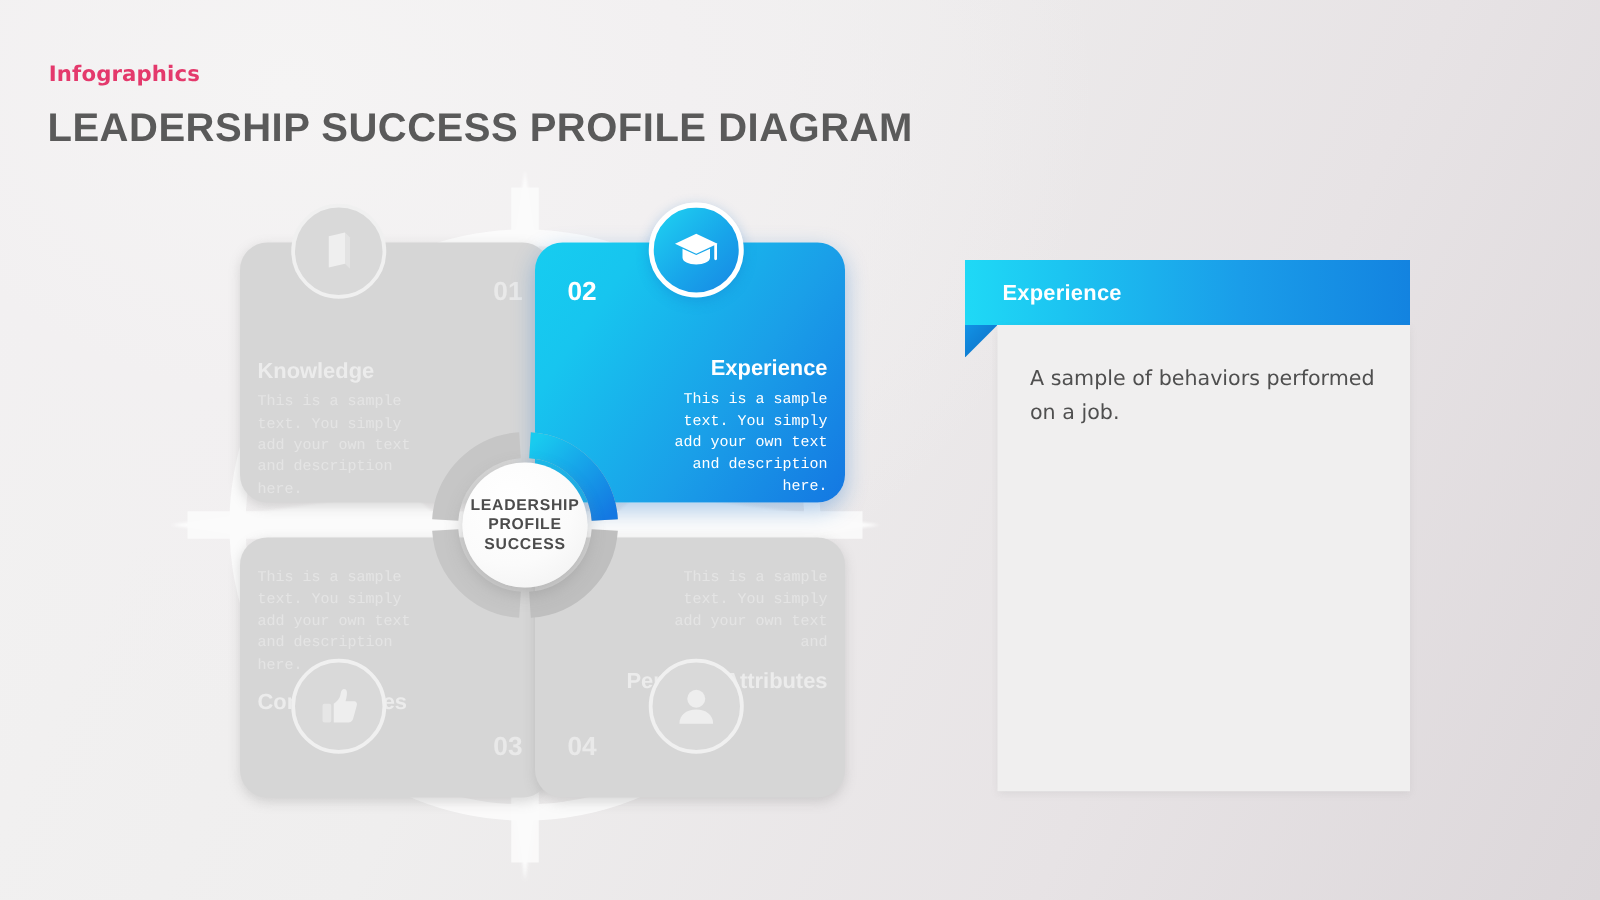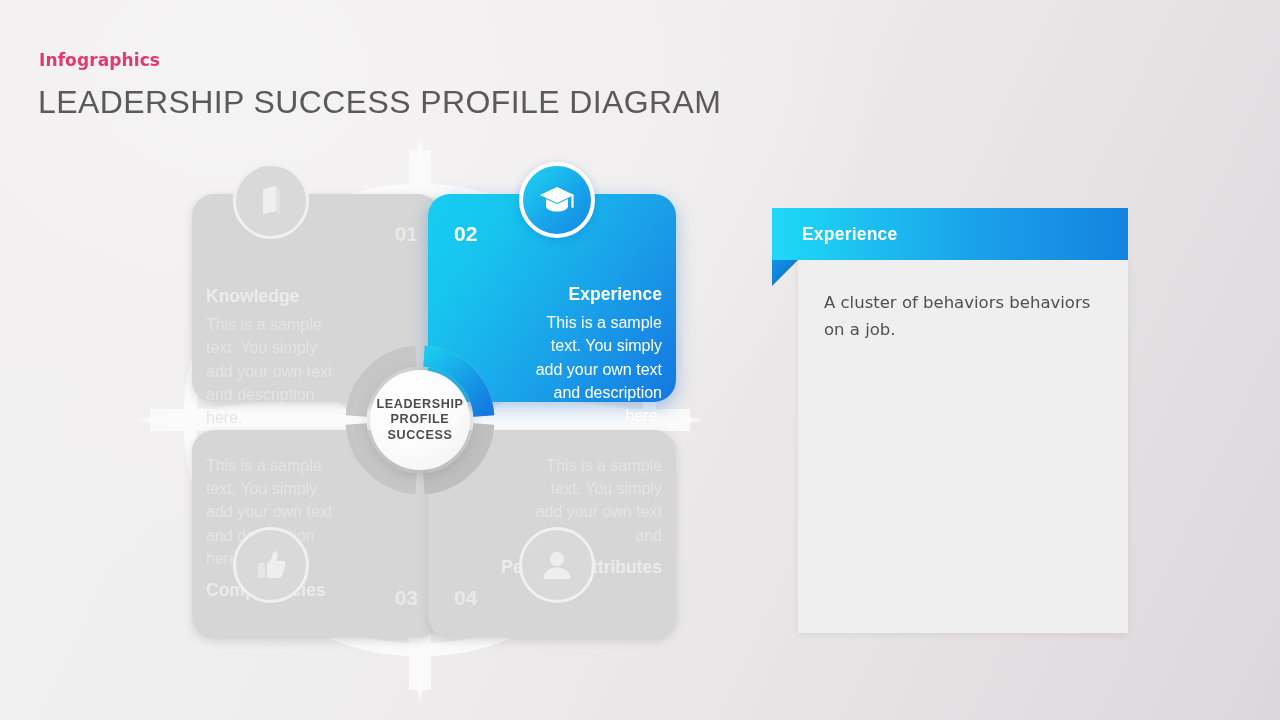--- a/index.html
+++ b/index.html
@@ -19,21 +19,21 @@
 
   
   .kicker{
     position:absolute;left:39px;top:50px;
     font-size:17px;color:#e4396c;letter-spacing:.1px;
     font-family:"DejaVu Sans","Liberation Sans",sans-serif;
     font-weight:bold;
   }
   .title{
     position:absolute;left:38px;top:84px;
-    font-size:32px;font-weight:normal;color:#5a5a5a;
+    font-size:32px;font-weight:bold;color:#5a5a5a;
     letter-spacing:.4px;white-space:nowrap;
   }
 
   
   #stage{position:absolute;left:130px;top:130px;width:580px;height:580px;}
   #stage svg.bgart{position:absolute;left:0;top:0;width:580px;height:580px;}
 
   .card{
     position:absolute;width:248px;height:208px;border-radius:22px;
     box-sizing:border-box;
@@ -46,21 +46,21 @@
     background:linear-gradient(125deg,#16cdf0 0%,#17c5ef 22%,#1a9fe8 62%,#1477e2 100%);
     box-shadow:0 6px 18px rgba(20,110,200,.35);
   }
   .c1{left:62px;top:64px;}
   .c2{left:298px;top:64px;}
   .c3{left:62px;top:300px;}
   .c4{left:298px;top:300px;}
 
   .cardtxt{position:absolute;left:14px;right:14px;}
   .ctitle{font-size:17.5px;font-weight:bold;line-height:1.16;}
-  .cbody{font-size:16px;line-height:1.45;font-family:Liberation Sans, sans-serif;}
+  .cbody{font-size:12px;line-height:1.45;font-family:Liberation Mono, monospace;}
   .dim .ctitle{color:#ececec;}
   .dim .cbody{color:#e4e4e4;}
   .active .ctitle{color:#ffffff;}
   .active .cbody{color:#ffffff;}
 
   .alignL{text-align:left;}
   .alignR{text-align:right;}
 
   
   .num{position:absolute;font-size:21px;font-weight:bold;}
@@ -236,17 +236,17 @@
     </div>
 
   </div>
 
   <div id="panel">
     <div class="pbanner">
       <div class="ptitle">Experience</div>
     </div>
     <div class="pfold"></div>
     <div class="pbody">
-      <div class="ptext">A cluster of behaviors behaviors on a job.</div>
+      <div class="ptext">A sample of behaviors performed on a job.</div>
     </div>
   </div>
 
 </div>
 
 </body></html>

